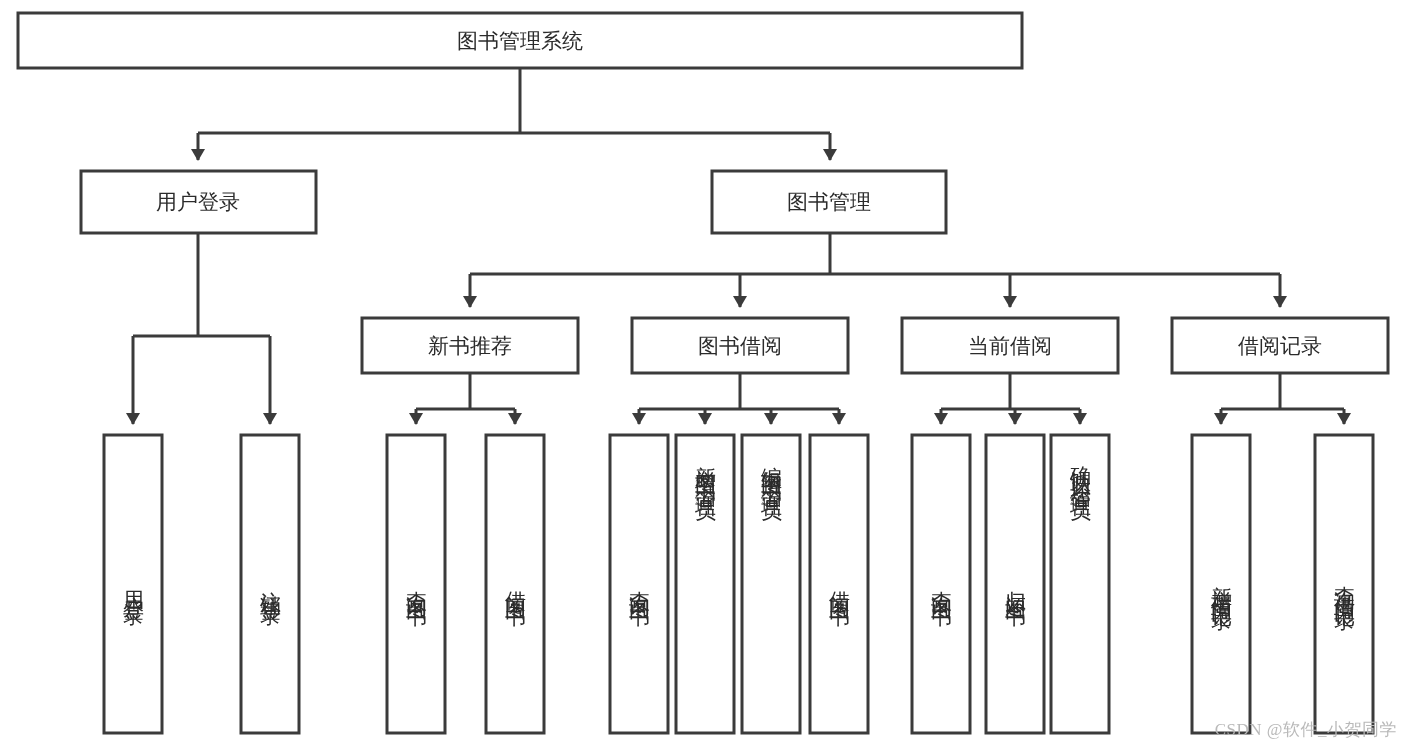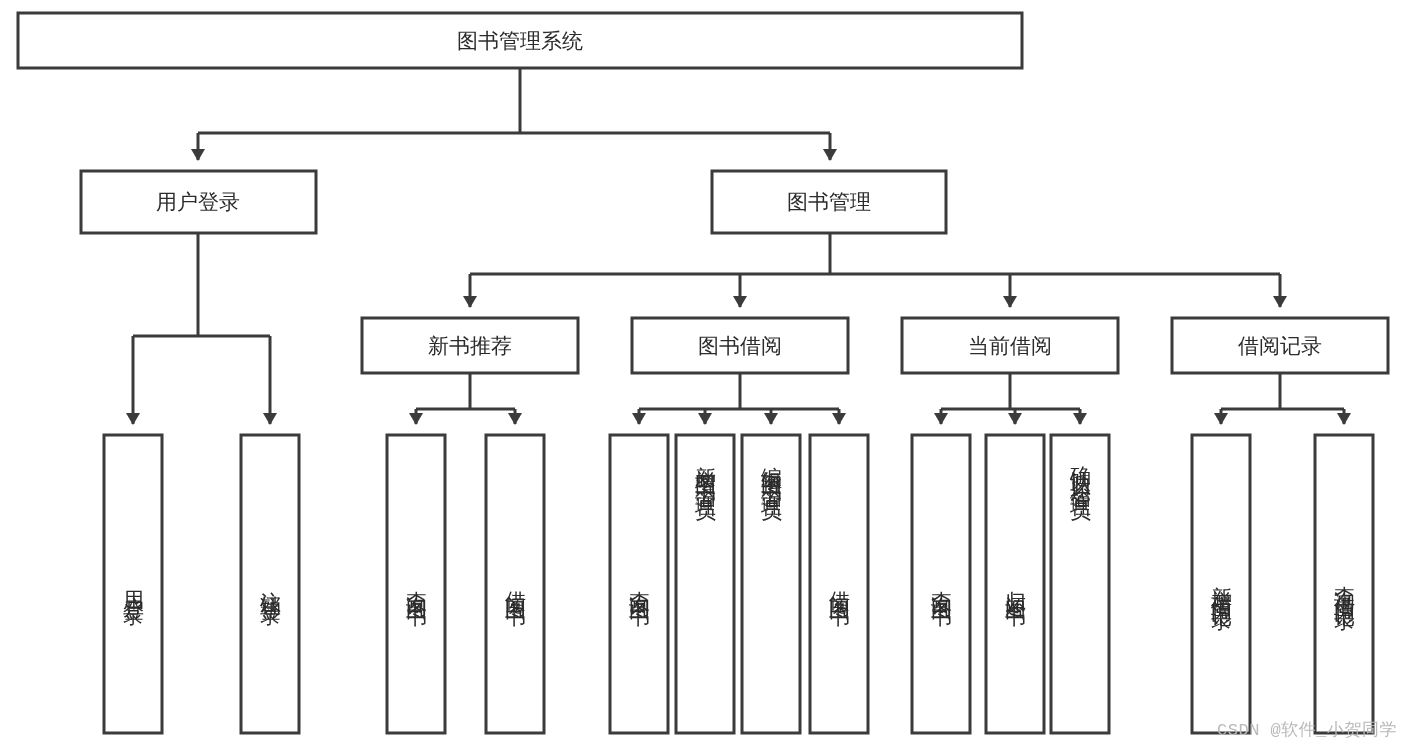--- a/index.html
+++ b/index.html
@@ -64,21 +64,21 @@
     position: absolute;
     display: flex;
     align-items: center;
     justify-content: center;
     pointer-events: none;
   }
   #watermark {
     position: absolute;
     right: 8px;
     bottom: 6px;
-    font-family: Liberation Mono, monospace;
+    font-family: Liberation Serif, serif;
     font-size: 17px;
     color: #b9b9b9;
     white-space: nowrap;
     letter-spacing: 0.5px;
   }
 </style>
 </head>
 <body>
 
 <div id="diagram-root">

